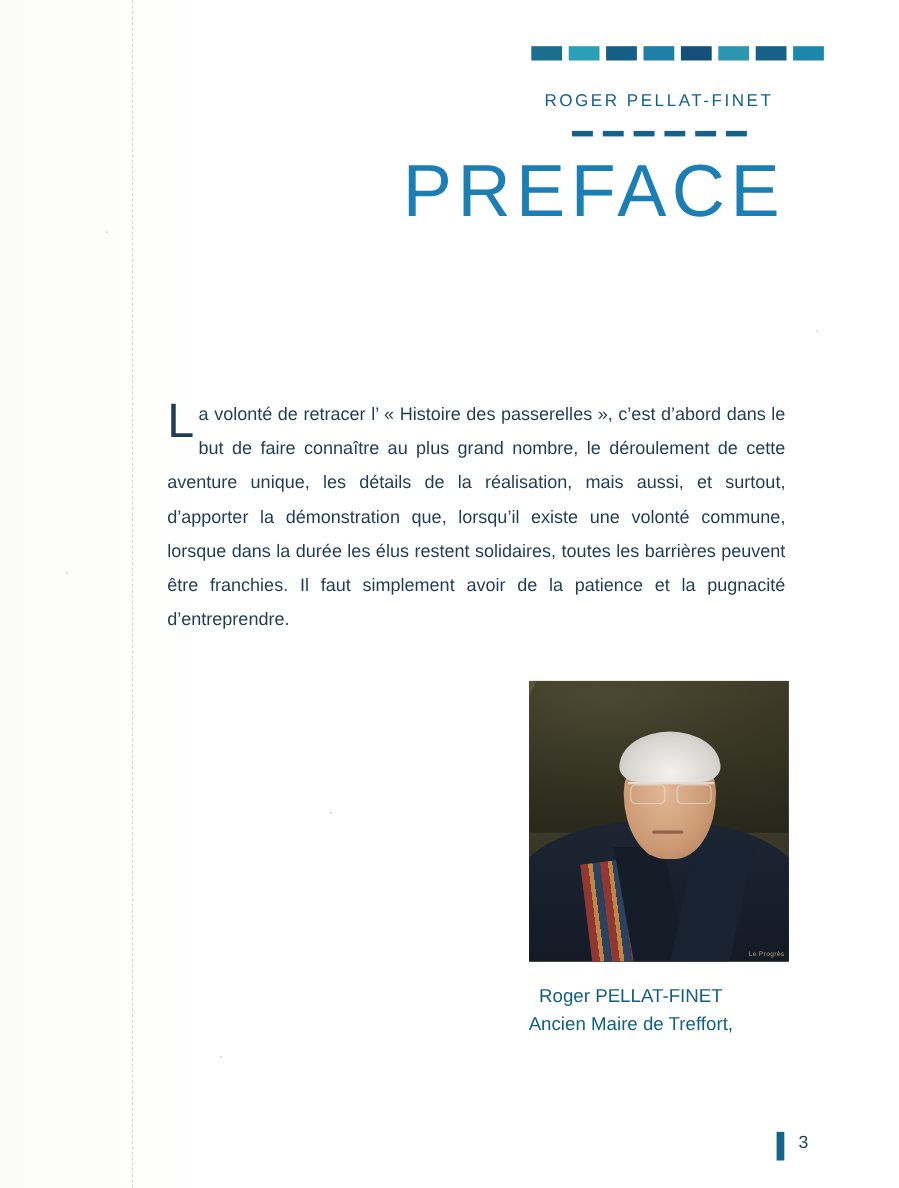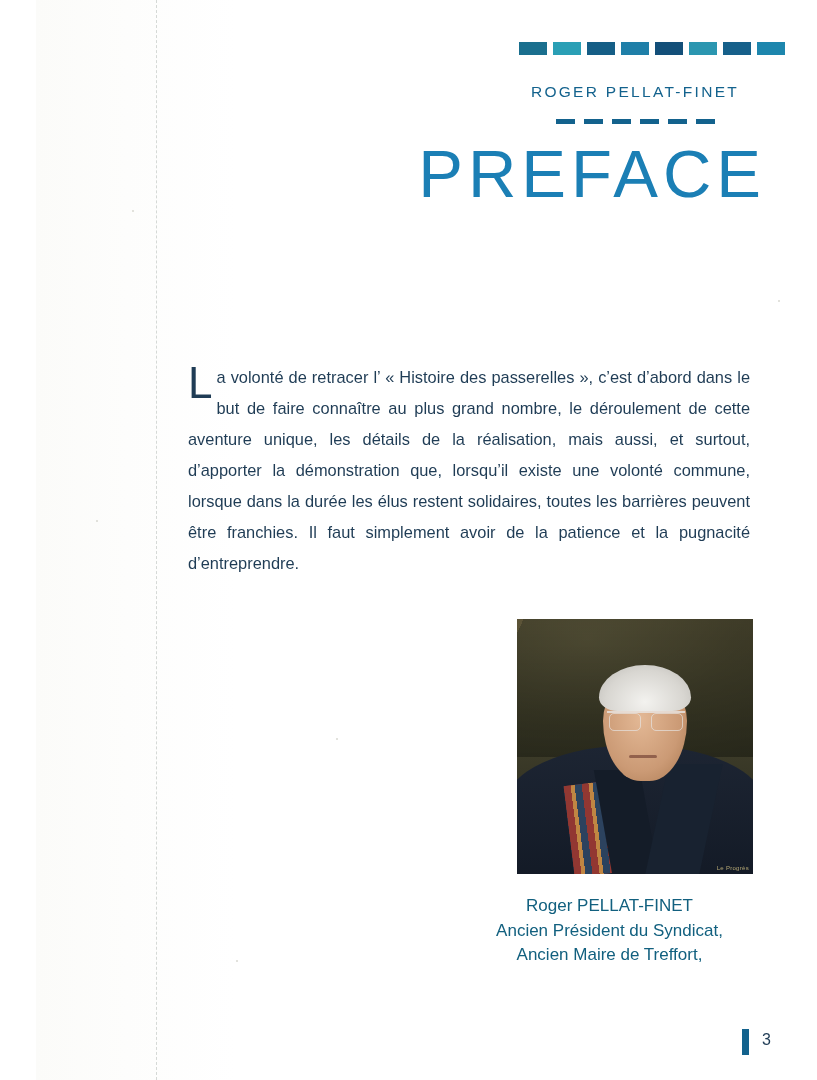--- a/index.html
+++ b/index.html
@@ -14,21 +14,20 @@
     position: relative;
     overflow: hidden;
   }
 
   
   .page {
     position: absolute;
     inset: 0;
     background:
       linear-gradient(90deg, #fbfbf9 0px, #fdfdfc 90px, #ffffff 200px, #ffffff 100%);
-    margin-left: 36px;
   }
 
   
   .fold-line {
     position: absolute;
     left: 120px;
     top: 0;
     bottom: 0;
     width: 0;
     border-left: 1px dashed #cfd3d0;
@@ -74,21 +73,21 @@
     width: 19px;
     height: 5px;
     background: #13628d;
   }
 
   .preface-title {
     position: absolute;
     left: 350px;
     top: 140px;
     width: 380px;
-    text-align: right;
+    text-align: center;
     color: #1b7fb5;
     font-size: 67px;
     letter-spacing: 5px;
     font-weight: 300;
     line-height: 1;
   }
 
   
   .body-text {
     position: absolute;
@@ -325,21 +324,20 @@
     <div class="neck"></div>
     <div class="face"></div>
     <div class="hair"></div>
     <div class="glasses"></div>
     <div class="mouth"></div>
     <div class="watermark">Le Progrès</div>
   </div>
 
   <div class="caption">
     <div>Roger PELLAT-FINET</div>
-    <div>Ancien Président du Syndicat,</div>
     <div>Ancien Maire de Treffort,</div>
   </div>
 
   <div class="page-number-bar" style="background:#13628d"></div>
   <div class="page-number">3</div>
 
   <span class="speck" style="left:96px;top:210px"></span>
   <span class="speck" style="left:60px;top:520px"></span>
   <span class="speck" style="left:300px;top:738px"></span>
   <span class="speck" style="left:742px;top:300px"></span>

